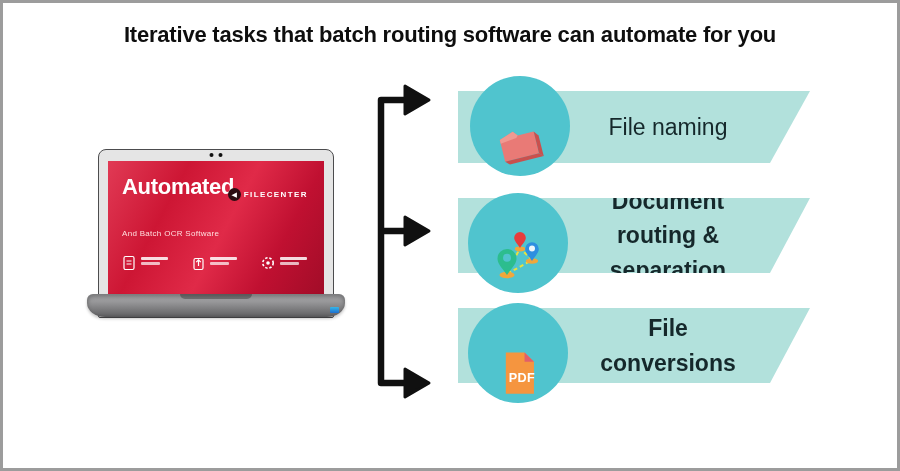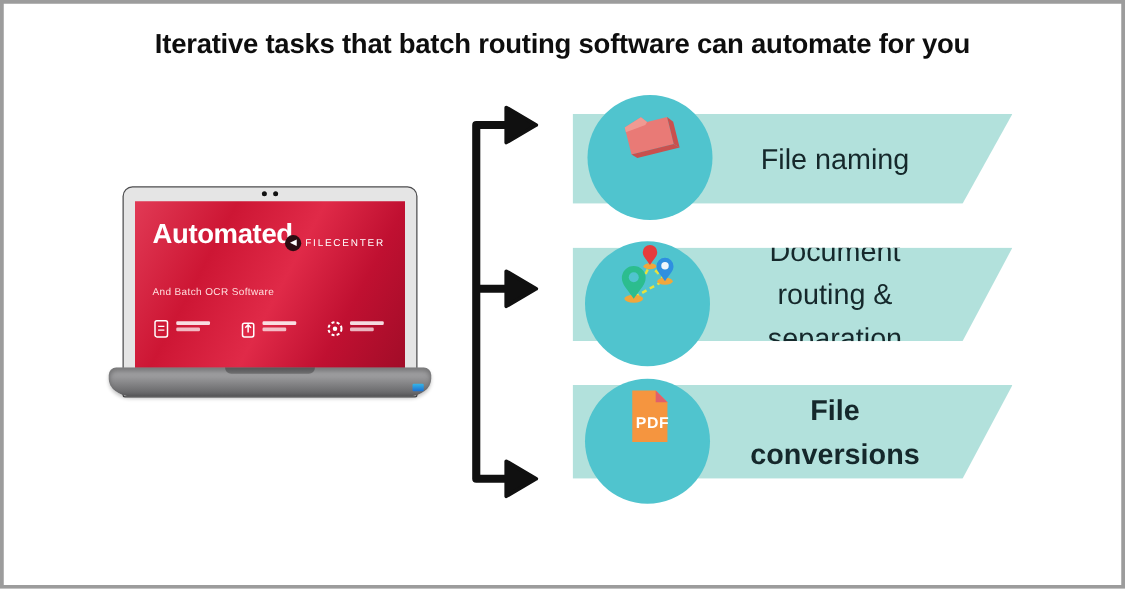--- a/index.html
+++ b/index.html
@@ -40,21 +40,21 @@
   }
   .screen-sub {
     position:absolute; left:14px; top:68px; color:#ffdede; font-weight:normal;
     font-size:8px; letter-spacing:0.3px;
   }
   .brand { position:absolute; right:16px; top:27px; display:flex; align-items:center; gap:3px; }
   .brand-dot {
     width:13px; height:13px; border-radius:50%; background:#2b0d12;
     color:#fff; font-size:7px; line-height:13px; text-align:center;
   }
-  .brand-name { color:#fff; font-weight:normal; font-size:8px; letter-spacing:1.4px; }
+  .brand-name { color:#fff; font-weight:bold; font-size:8px; letter-spacing:1.4px; }
   .features {
     position:absolute; left:14px; top:94px; right:8px;
     display:flex; gap:23px;
   }
   .feature { display:flex; gap:4px; align-items:flex-start; }
   .tbars .b1 { width:27px; height:2.5px; background:rgba(255,255,255,.85); border-radius:1px; margin-top:2px; }
   .tbars .b2 { width:19px; height:2.5px; background:rgba(255,255,255,.7); border-radius:1px; margin-top:2.5px; }
   .stripe {
     position:absolute; left:0; right:0; bottom:0; height:6px;
     background:linear-gradient(90deg,#7e1622 0%, #f08c1e 26%, #f06a3a 40%, #ef4668 58%, #d42e62 76%, #701728 100%);
@@ -81,25 +81,25 @@
   .task-banner {
     position:absolute; left:455px; width:352px; background:#b2e1dc;
     clip-path:polygon(0 0, 100% 0, calc(100% - 40px) 100%, 0 100%);
     display:flex; align-items:center;
   }
   .task-label {
     margin-left:125px; width:170px; text-align:center;
     font-size:23px; color:#15282b; line-height:1.5;
   }
   #banner-1 { top:88px;  height:72px; }
-  #banner-2 { top:195px; height:75px; }
+  #banner-2 { top:195px; height:75px;font-weight:bold; }
   #banner-3 { top:305px; height:75px;font-weight:bold; }
   .task-circle {
     position:absolute; width:100px; height:100px; border-radius:50%;
-    background:#50c4ce; display:flex; align-items:flex-start; justify-content:center;
+    background:#50c4ce; display:flex; align-items:flex-end; justify-content:center;
     z-index:2;
   }
   #circle-1 { left:467px; top:73px; }
   #circle-2 { left:465px; top:190px; }
   #circle-3 { left:465px; top:300px; }
 </style>
 </head>
 <body>
 
 <div class="frame">

